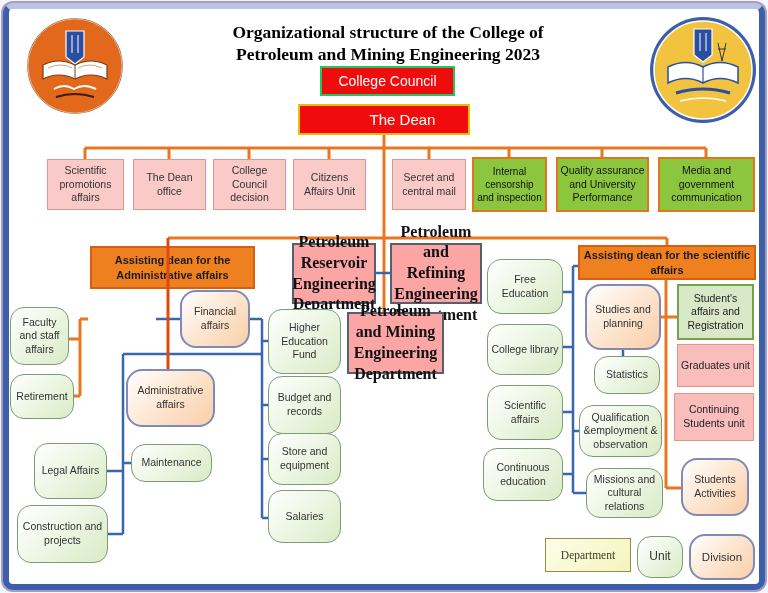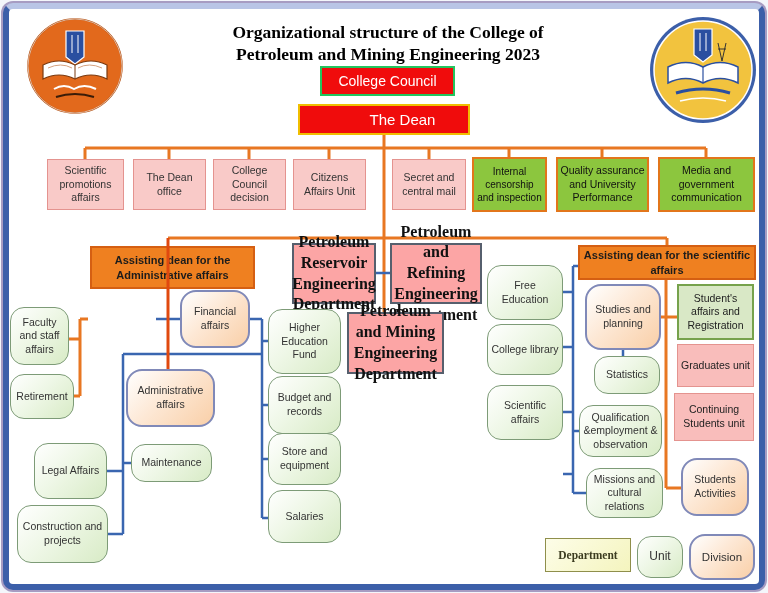--- a/index.html
+++ b/index.html
@@ -47,21 +47,21 @@
   .rp{
     background:linear-gradient(135deg,#ffffff 0%,#fde8d5 45%,#f9cfa8 100%);
     border:2.5px solid #8089b8;border-radius:16px;color:#333;
   }
   .grect{background:#d9e8c6;border:2px solid #76a24c;color:#222;}
   .prect{background:#f9bdbb;border:1.5px solid #e4938f;color:#222;}
   .lyellow{
     background:linear-gradient(135deg,#fdfde8 0%,#f4f4bE 100%);
     border:1.5px solid #8f8f4b;
     font-family:"Liberation Serif","DejaVu Serif",serif;
-    font-weight:bold;color:#3c3c20;font-size:11.5px;
+    font-weight:normal;color:#3c3c20;font-size:11.5px;
   }
   .title{
     position:absolute;left:188px;top:14px;width:400px;z-index:2;
     text-align:center;
     font-family:"Liberation Serif","DejaVu Serif",serif;
     font-weight:bold;font-size:17.5px;line-height:22px;color:#000;
   }
   .logo{position:absolute;z-index:2;}
 </style>
 </head>
@@ -152,23 +152,24 @@
   <div class="node rp" style="left:126px;top:362px;width:89px;height:58px">Administrative affairs</div>
   <div class="node rg" style="left:34px;top:436px;width:73px;height:56px">Legal Affairs</div>
   <div class="node rg" style="left:17px;top:498px;width:91px;height:58px">Construction and projects</div>
   <div class="node rg" style="left:131px;top:437px;width:81px;height:38px">Maintenance</div>
 
   <div class="node rg" style="left:268px;top:302px;width:73px;height:65px">Higher Education Fund</div>
   <div class="node rg" style="left:268px;top:369px;width:73px;height:58px">Budget and records</div>
   <div class="node rg" style="left:268px;top:426px;width:73px;height:52px">Store and equipment</div>
   <div class="node rg" style="left:268px;top:483px;width:73px;height:53px">Salaries</div>
 
-  <div class="node rg" style="left:487px;top:258px;width:76px;height:55px">Free Education</div>
+  <div class="node rg" style="left:487px;top:252px;width:76px;height:55px">Free Education</div>
   <div class="node rg" style="left:487px;top:317px;width:76px;height:51px">College library</div>
   <div class="node rg" style="left:487px;top:378px;width:76px;height:55px">Scientific affairs</div>
+  <div class="node rg" style="left:483px;top:441px;width:80px;height:53px">Continuous education</div>
 
   <div class="node rp" style="left:585px;top:277px;width:76px;height:66px">Studies and planning</div>
   <div class="node rg" style="left:594px;top:349px;width:66px;height:38px">Statistics</div>
   <div class="node rg" style="left:579px;top:398px;width:83px;height:52px">Qualification &amp;employment &amp; observation</div>
   <div class="node rg" style="left:586px;top:461px;width:77px;height:50px">Missions and cultural relations</div>
 
   <div class="node grect" style="left:677px;top:277px;width:77px;height:56px">Student's affairs and Registration</div>
   <div class="node prect" style="left:677px;top:337px;width:77px;height:43px">Graduates unit</div>
   <div class="node prect" style="left:674px;top:386px;width:80px;height:48px">Continuing Students unit</div>
   <div class="node rp" style="left:681px;top:451px;width:68px;height:58px">Students Activities</div>

